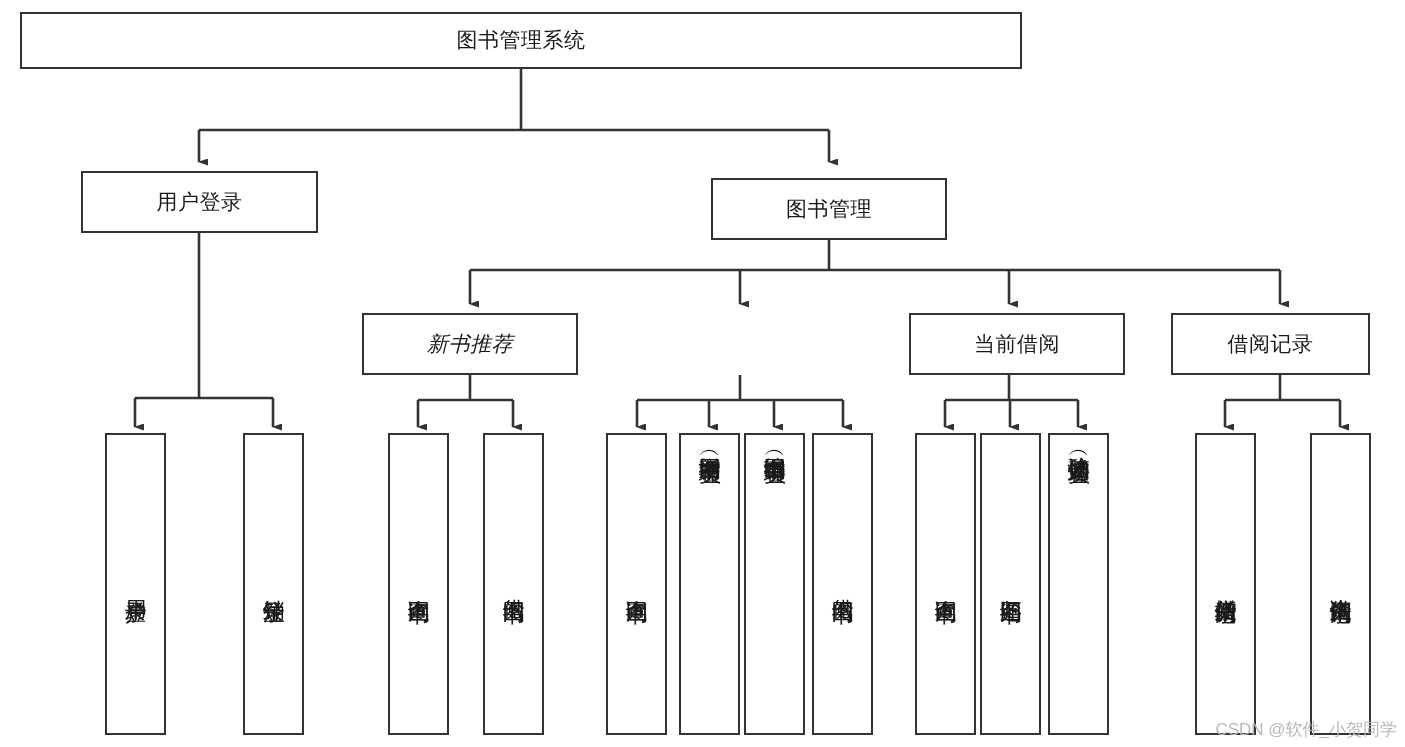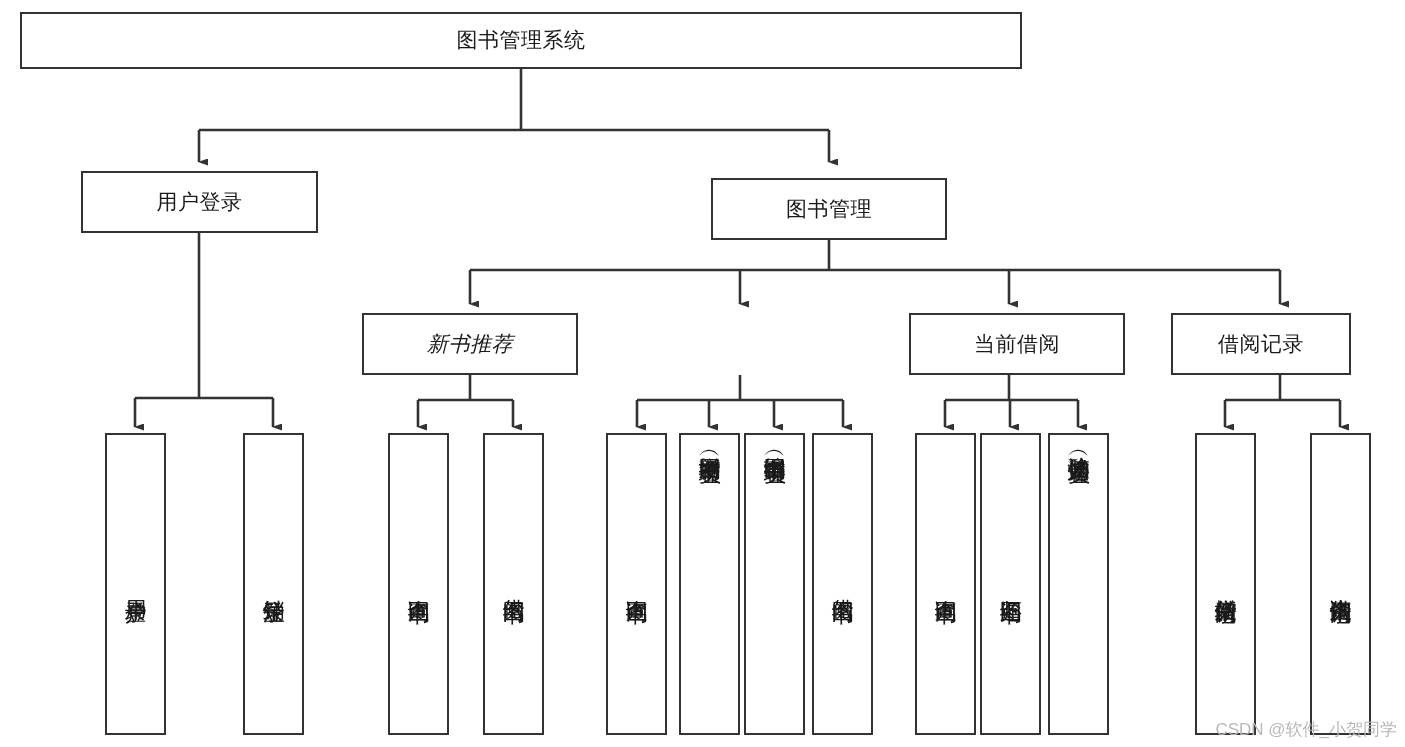--- a/index.html
+++ b/index.html
@@ -139,21 +139,21 @@
   <div class="node horizontal" style="left:711px; top:178px; width:236px; height:62px;">
     <span class="label">图书管理</span>
   </div>
 
   <div class="node horizontal" style="left:362px; top:313px; width:216px; height:62px;font-style:italic;">
     <span class="label">新书推荐</span>
   </div>
   <div class="node horizontal" style="left:901px; top:313px; width:216px; height:62px;margin-left:8px;">
     <span class="label">当前借阅</span>
   </div>
-  <div class="node horizontal" style="left:1171px; top:313px; width:180px; height:62px;">
+  <div class="node horizontal" style="left:1171px; top:313px; width:199px; height:62px;">
     <span class="label">借阅记录</span>
   </div>
 
   <div class="node vertical centered" style="left:105px; top:433px; width:61px; height:302px;">
     <span class="label">用户登录</span>
   </div>
   <div class="node vertical centered" style="left:243px; top:433px; width:61px; height:302px;">
     <span class="label">注销登录</span>
   </div>
 

